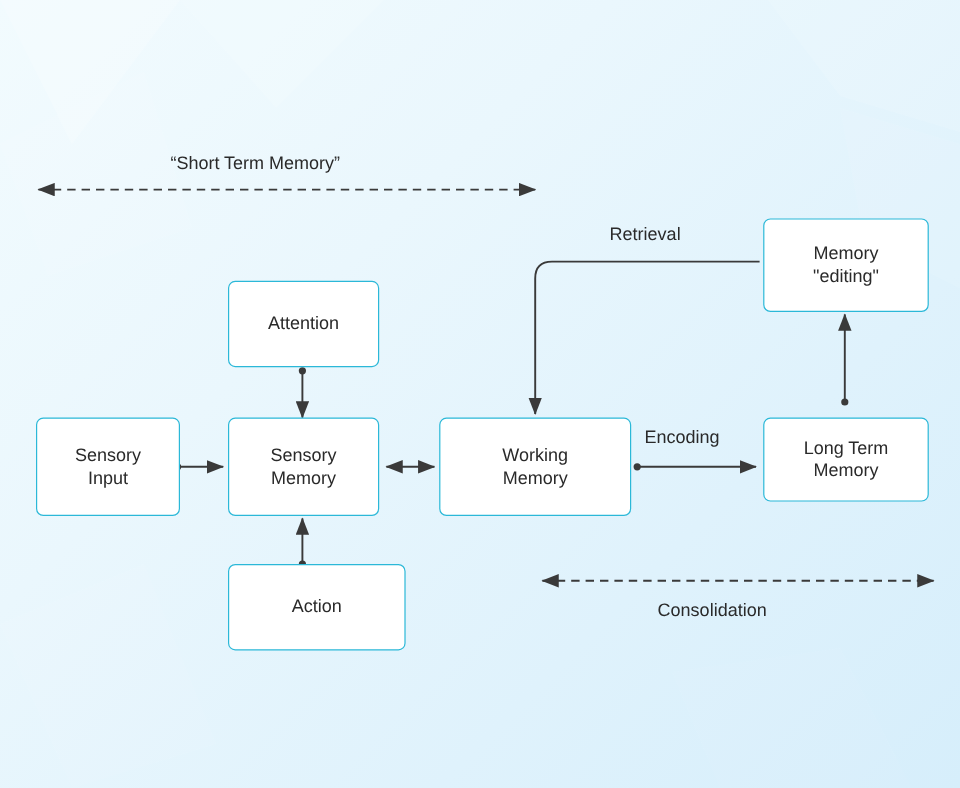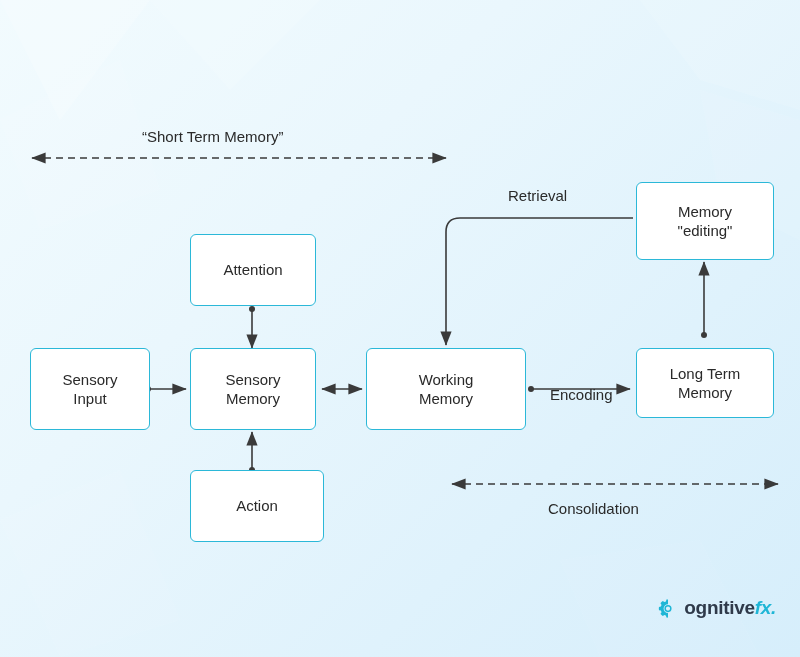--- a/index.html
+++ b/index.html
@@ -142,35 +142,28 @@
 
     <line x1="452" y1="484" x2="778" y2="484" stroke="#3a3a3a" stroke-width="1.6" stroke-dasharray="7,5" marker-end="url(#arrowhead)" marker-start="url(#arrowheadStart)"></line>
   </svg>
 
   <div class="node" style="left:30px; top:348px; width:120px; height:82px;">Sensory<br>Input</div>
 
   <div class="node" style="left:190px; top:348px; width:126px; height:82px;">Sensory<br>Memory</div>
 
   <div class="node" style="left:190px; top:234px; width:126px; height:72px;">Attention</div>
 
-  <div class="node" style="left:190px; top:470px; width:134px; height:72px;">Action</div>
+  <div class="node" style="left:190px; top:470px; width:148px; height:72px;">Action</div>
 
   <div class="node" style="left:366px; top:348px; width:160px; height:82px;">Working<br>Memory</div>
 
   <div class="node" style="left:636px; top:348px; width:138px; height:70px;">Long Term<br>Memory</div>
 
   <div class="node" style="left:636px; top:182px; width:138px; height:78px;">Memory<br>"editing"</div>
 
   <div class="label" style="left:508px; top:187px;">Retrieval</div>
 
-  <div class="label" style="left:550px; top:356px;margin-top:30px;">Encoding</div>
+  <div class="label" style="left:537px; top:356px;">Encoding</div>
 
   <div class="label" style="left:548px; top:500px;text-align:right;">Consolidation</div>
 
-  <div id="logo">
-    <svg class="gear" viewBox="0 0 24 24">
-      <path d="M12 2.6c-.6 0-1.2.05-1.75.16l-.45 2.1a6.9 6.9 0 0 0-1.7.7L6.3 4.4a9.4 9.4 0 0 0-2.5 2.5l1.16 1.8c-.3.53-.54 1.1-.7 1.7l-2.1.45A9.5 9.5 0 0 0 2 12.6c0 .6.06 1.2.17 1.75l2.1.45c.16.6.4 1.17.7 1.7L3.8 18.3a9.4 9.4 0 0 0 2.5 2.5l1.8-1.16c.53.3 1.1.54 1.7.7l.45 2.1c.55.11 1.15.16 1.75.16V17.4a4.8 4.8 0 1 1 0-9.6V2.6z" fill="#1fb6d6"></path>
-      <circle cx="12" cy="12.6" r="3.1" fill="none" stroke="#1fb6d6" stroke-width="1.6"></circle>
-    </svg>
-    <span class="wordmark"><span>ognitive</span><span class="fx">fx.</span></span>
-  </div>
 
 </div>
 
 </body></html>

